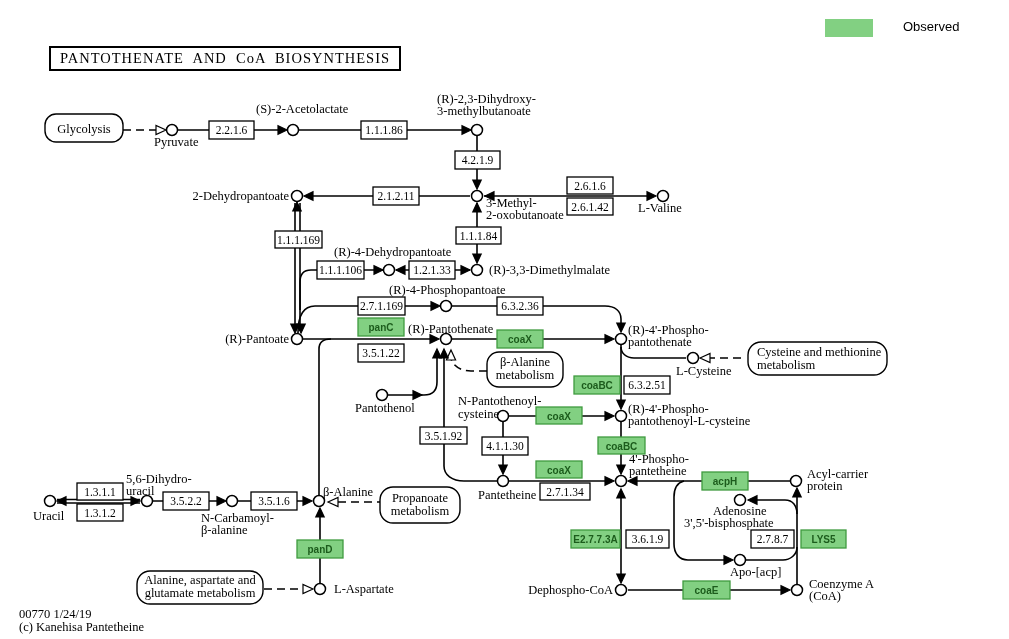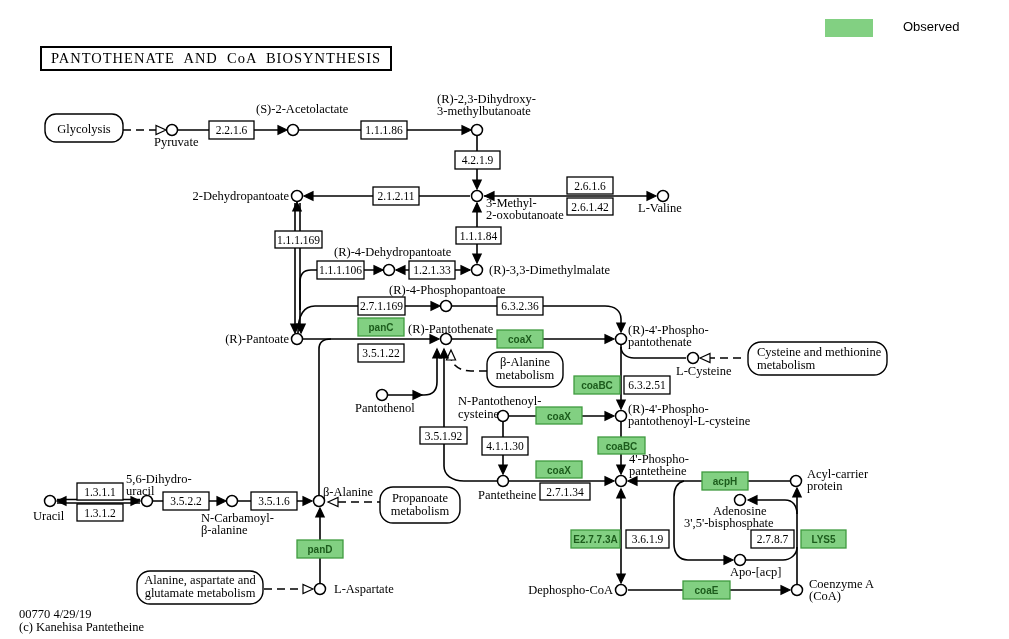--- a/index.html
+++ b/index.html
@@ -1,20 +1,20 @@
 <!DOCTYPE html>
 <html><head>
 <meta charset="utf-8">
 <style>
   html,body{margin:0;padding:0;background:#fff;}
   body{width:1009px;height:639px;position:relative;font-family:"Liberation Serif",serif;}
   .canvas{position:absolute;left:0;top:0;width:1009px;height:639px;background:#fff;overflow:hidden;}
   svg{position:absolute;left:0;top:0;}
   .title-box{
-    position:absolute;left:40px;top:46px;height:21px;
+    position:absolute;left:49px;top:46px;height:21px;
     border:2px solid #000;background:#fff;
     font:14.5px "Liberation Serif",serif;letter-spacing:1px;line-height:21px;
     padding:0 9px;white-space:pre;color:#000;
   }
   .legend{position:absolute;left:825px;top:19px;display:flex;align-items:flex-start;gap:20px;}
   .swatch{width:48px;height:18px;display:inline-block;}
   .legend-label{font:13px "Liberation Sans",sans-serif;color:#000;margin-left:10px;}
   .footer{position:absolute;left:19px;top:608px;font:12.5px "Liberation Serif",serif;line-height:12.5px;color:#000;}
   .lbl{font:12.5px "Liberation Serif",serif;fill:#000;}
   .enz{font:11.5px "Liberation Serif",serif;fill:#000;}
@@ -392,16 +392,16 @@
         <circle cx="320" cy="589" r="5.5" fill="#fff" stroke="#000000" stroke-width="1.5"></circle>
         <text x="334" y="593" text-anchor="start" class="lbl">L-Aspartate</text>
       </g>
     </svg>
   <div class="title-box">PANTOTHENATE  AND  CoA  BIOSYNTHESIS</div>
   <div class="legend">
     <span class="swatch" style="background: rgb(130, 208, 130);"></span>
     <span class="legend-label">Observed</span>
   </div>
   <div class="footer">
-    <div>00770 4/29/19</div>
+    <div>00770 1/24/19</div>
     <div>(c) Kanehisa Pantetheine</div>
   </div>
 </div>
 
 </body></html>

